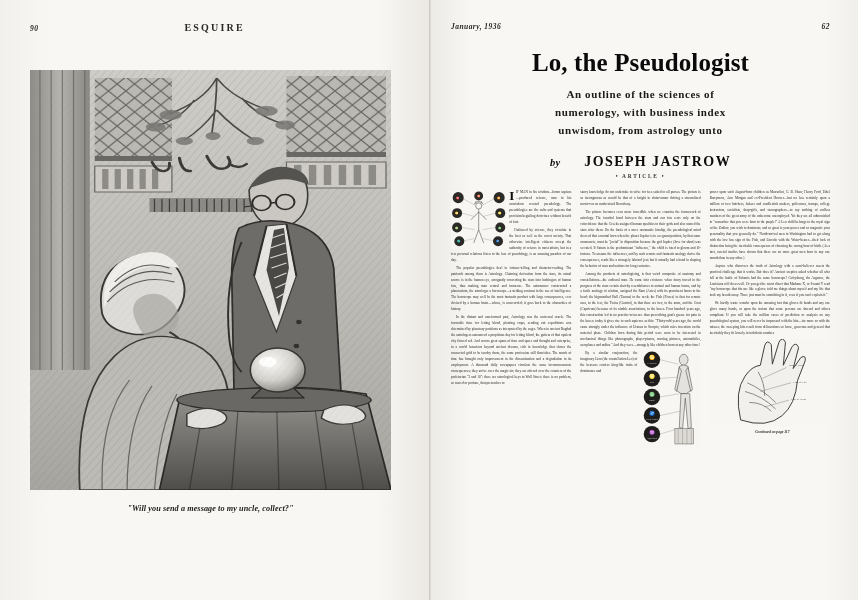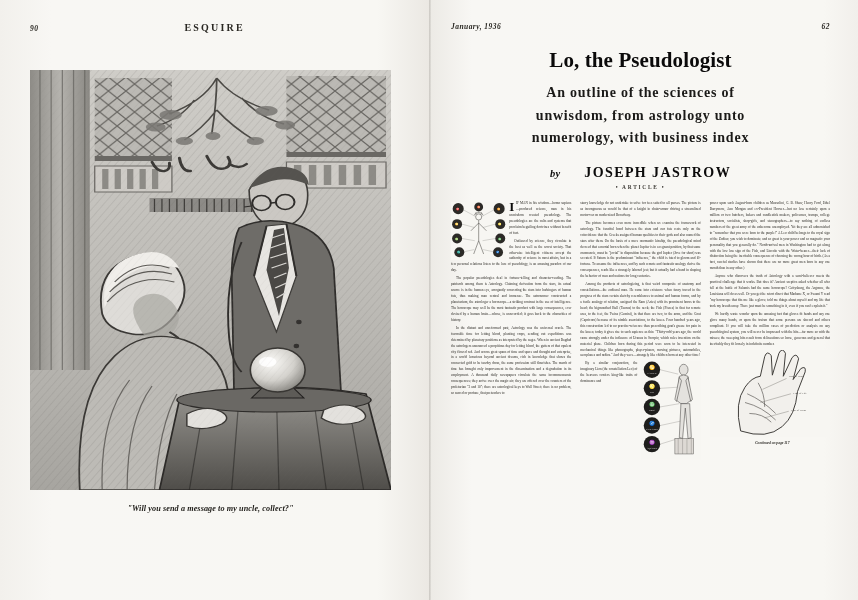--- a/index.html
+++ b/index.html
@@ -32,23 +32,23 @@
   
   .art-wrap{margin-top:34px;width:100%;}
   .cartoon{position:relative;width:100%;height:420px;overflow:hidden;
      background:#d8d6d1;border:0;}
   .cartoon svg{display:block;width:100%;height:100%;}
   .caption{margin-top:14px;text-align:center;font-style:italic;font-weight:bold;
      font-size:8.2px;letter-spacing:.01em;color:#23211d;}
 
   
   .title{margin:14px 0 0 0;text-align:center;font-weight:bold;
-     font-size:21px;letter-spacing:.005em;line-height:1;color:#0b0a0a;
+     font-size:25px;letter-spacing:.005em;line-height:1;color:#0b0a0a;
      font-family:"Liberation Serif", serif;}
-  .deck{margin:11px auto 12px;text-align:center;font-weight:bold;font-size:14px;
+  .deck{margin:11px auto 12px;text-align:center;font-weight:bold;font-size:11px;
      line-height:1.62;letter-spacing:.055em;color:#1b1a18;max-width:268px;}
   .byline{margin-top:15px;text-align:center;font-weight:bold;font-size:14px;
      letter-spacing:.10em;color:#0b0a0a;}
   .byline .by{font-style:italic;font-weight:bold;font-size:10.5px;letter-spacing:.02em;
      margin-right:24px;}
   .kicker{margin-top:3px;text-align:center;font-size:5.4px;font-weight:bold;
      letter-spacing:.32em;color:#3a3833;}
 
   
   .cols{display:flex;margin-top:11px;height:432px;gap:9px;}
@@ -260,22 +260,22 @@
 
     <div class="runhead right-head">
       <span class="folio">January, 1936</span>
       <span class="folio">62</span>
     </div>
 
     <h1 class="title">Lo, the Pseudologist</h1>
 
     <div class="deck">
       <div>An outline of the sciences of</div>
+      <div>numerology, with business index</div>
       <div>unwisdom, from astrology unto</div>
-      <div>numerology, with business index</div>
     </div>
 
     <div class="byline">
       <span class="by">by</span><span>JOSEPH JASTROW</span>
     </div>
     <div class="kicker">• ARTICLE •</div>
 
     <div class="cols">
 
       <div class="col">

